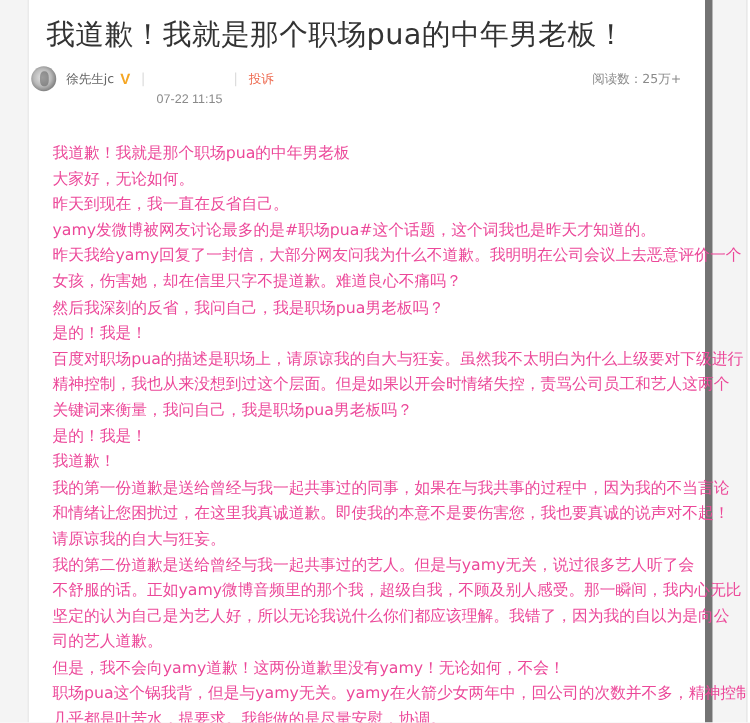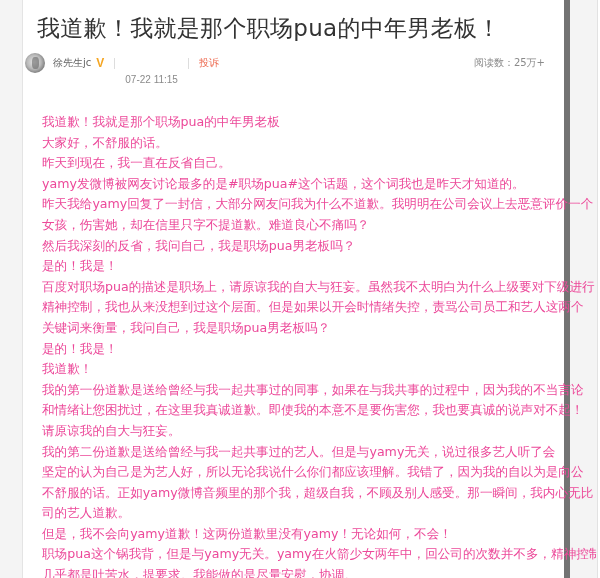--- a/index.html
+++ b/index.html
@@ -140,38 +140,38 @@
       <span class="v-badge">V</span>
       <span class="sep"></span>
       <span class="time">07-22 11:15</span>
       <span class="sep"></span>
       <span class="report">投诉</span>
       <span class="reads">阅读数：25万+</span>
     </div>
 
     <div class="body">
       <p>我道歉！我就是那个职场pua的中年男老板</p>
-      <p>大家好，不舒服的话。</p>
+      <p>大家好，无论如何。</p>
       <p>昨天到现在，我一直在反省自己。</p>
       <p>yamy发微博被网友讨论最多的是#职场pua#这个话题，这个词我也是昨天才知道的。</p>
       <p>昨天我给yamy回复了一封信，大部分网友问我为什么不道歉。我明明在公司会议上去恶意评价一个</p>
       <p>女孩，伤害她，却在信里只字不提道歉。难道良心不痛吗？</p>
       <p>然后我深刻的反省，我问自己，我是职场pua男老板吗？</p>
       <p>是的！我是！</p>
       <p>百度对职场pua的描述是职场上，请原谅我的自大与狂妄。虽然我不太明白为什么上级要对下级进行</p>
       <p>精神控制，我也从来没想到过这个层面。但是如果以开会时情绪失控，责骂公司员工和艺人这两个</p>
       <p>关键词来衡量，我问自己，我是职场pua男老板吗？</p>
       <p>是的！我是！</p>
       <p>我道歉！</p>
       <p>我的第一份道歉是送给曾经与我一起共事过的同事，如果在与我共事的过程中，因为我的不当言论</p>
       <p>和情绪让您困扰过，在这里我真诚道歉。即使我的本意不是要伤害您，我也要真诚的说声对不起！</p>
       <p>请原谅我的自大与狂妄。</p>
       <p>我的第二份道歉是送给曾经与我一起共事过的艺人。但是与yamy无关，说过很多艺人听了会</p>
+      <p>不舒服的话。正如yamy微博音频里的那个我，超级自我，不顾及别人感受。那一瞬间，我内心无比</p>
       <p>坚定的认为自己是为艺人好，所以无论我说什么你们都应该理解。我错了，因为我的自以为是向公</p>
-      <p>不舒服的话。正如yamy微博音频里的那个我，超级自我，不顾及别人感受。那一瞬间，我内心无比</p>
       <p>司的艺人道歉。</p>
       <p>但是，我不会向yamy道歉！这两份道歉里没有yamy！无论如何，不会！</p>
       <p>职场pua这个锅我背，但是与yamy无关。yamy在火箭少女两年中，回公司的次数并不多，精神控制</p>
       <p>几乎都是吐苦水，提要求。我能做的是尽量安慰，协调。</p>
     </div>
   </div>
   <div class="side-panel"></div>
 </div>
 
 </body></html>

